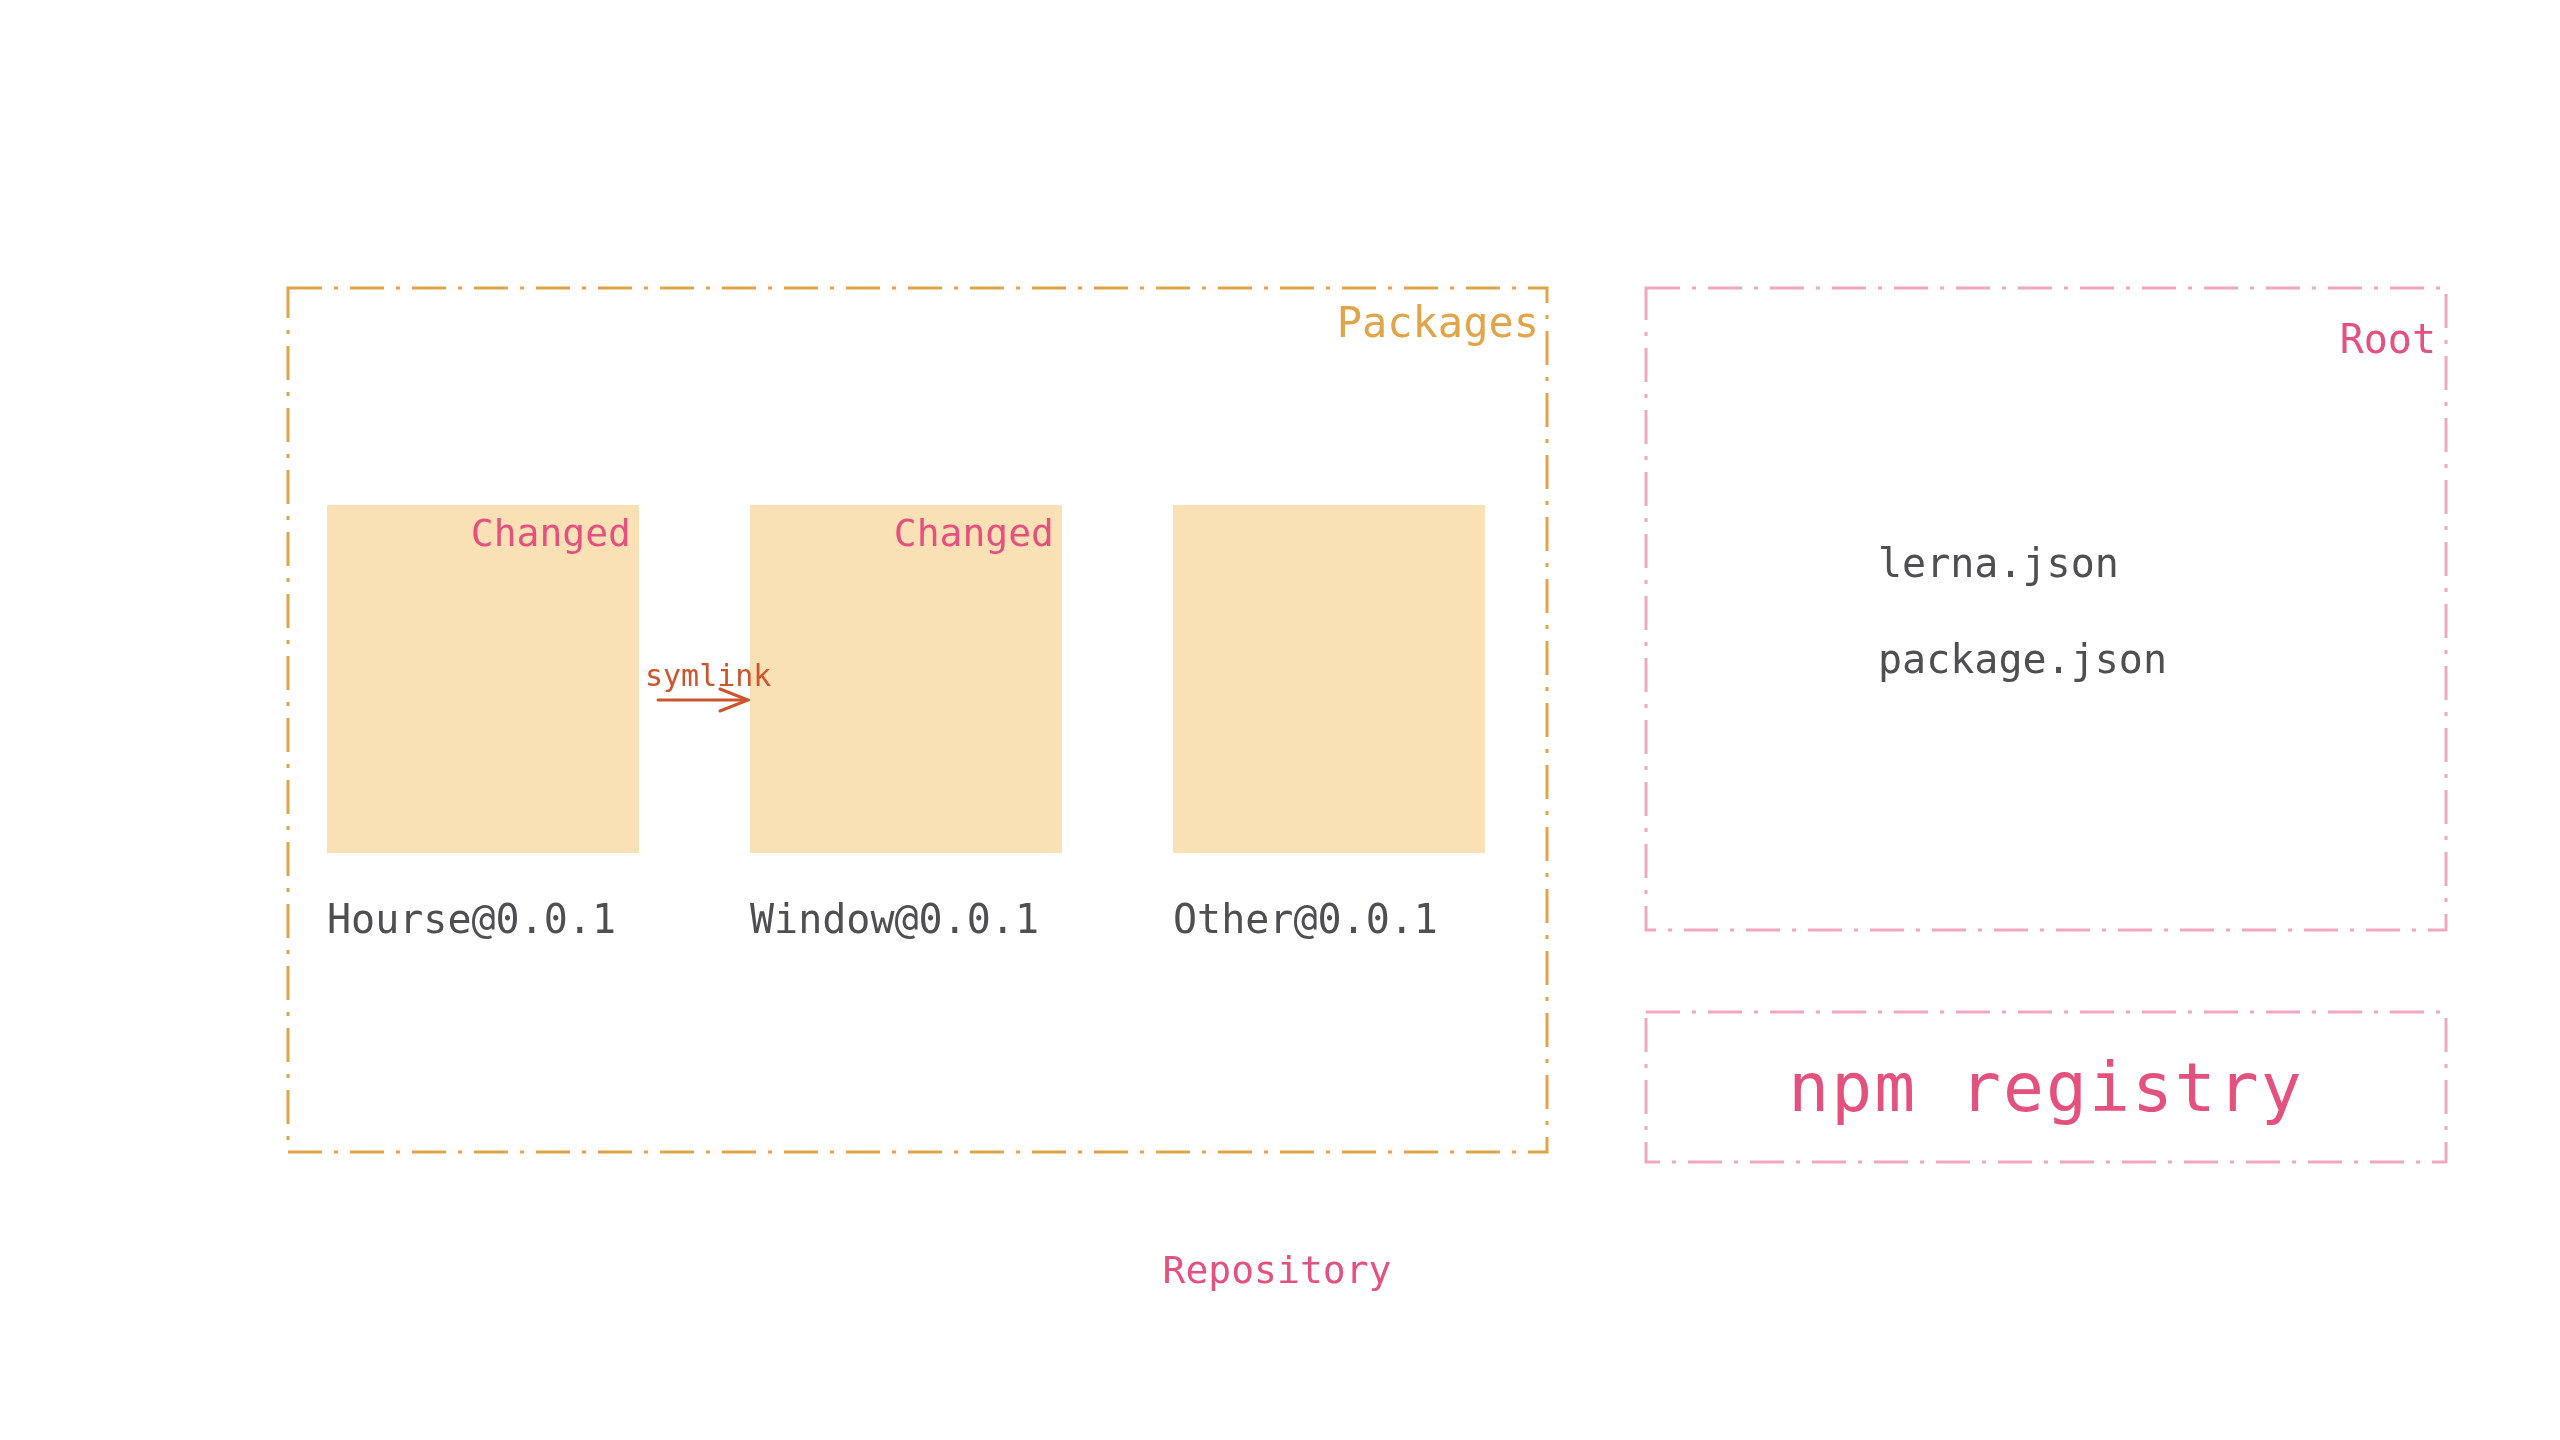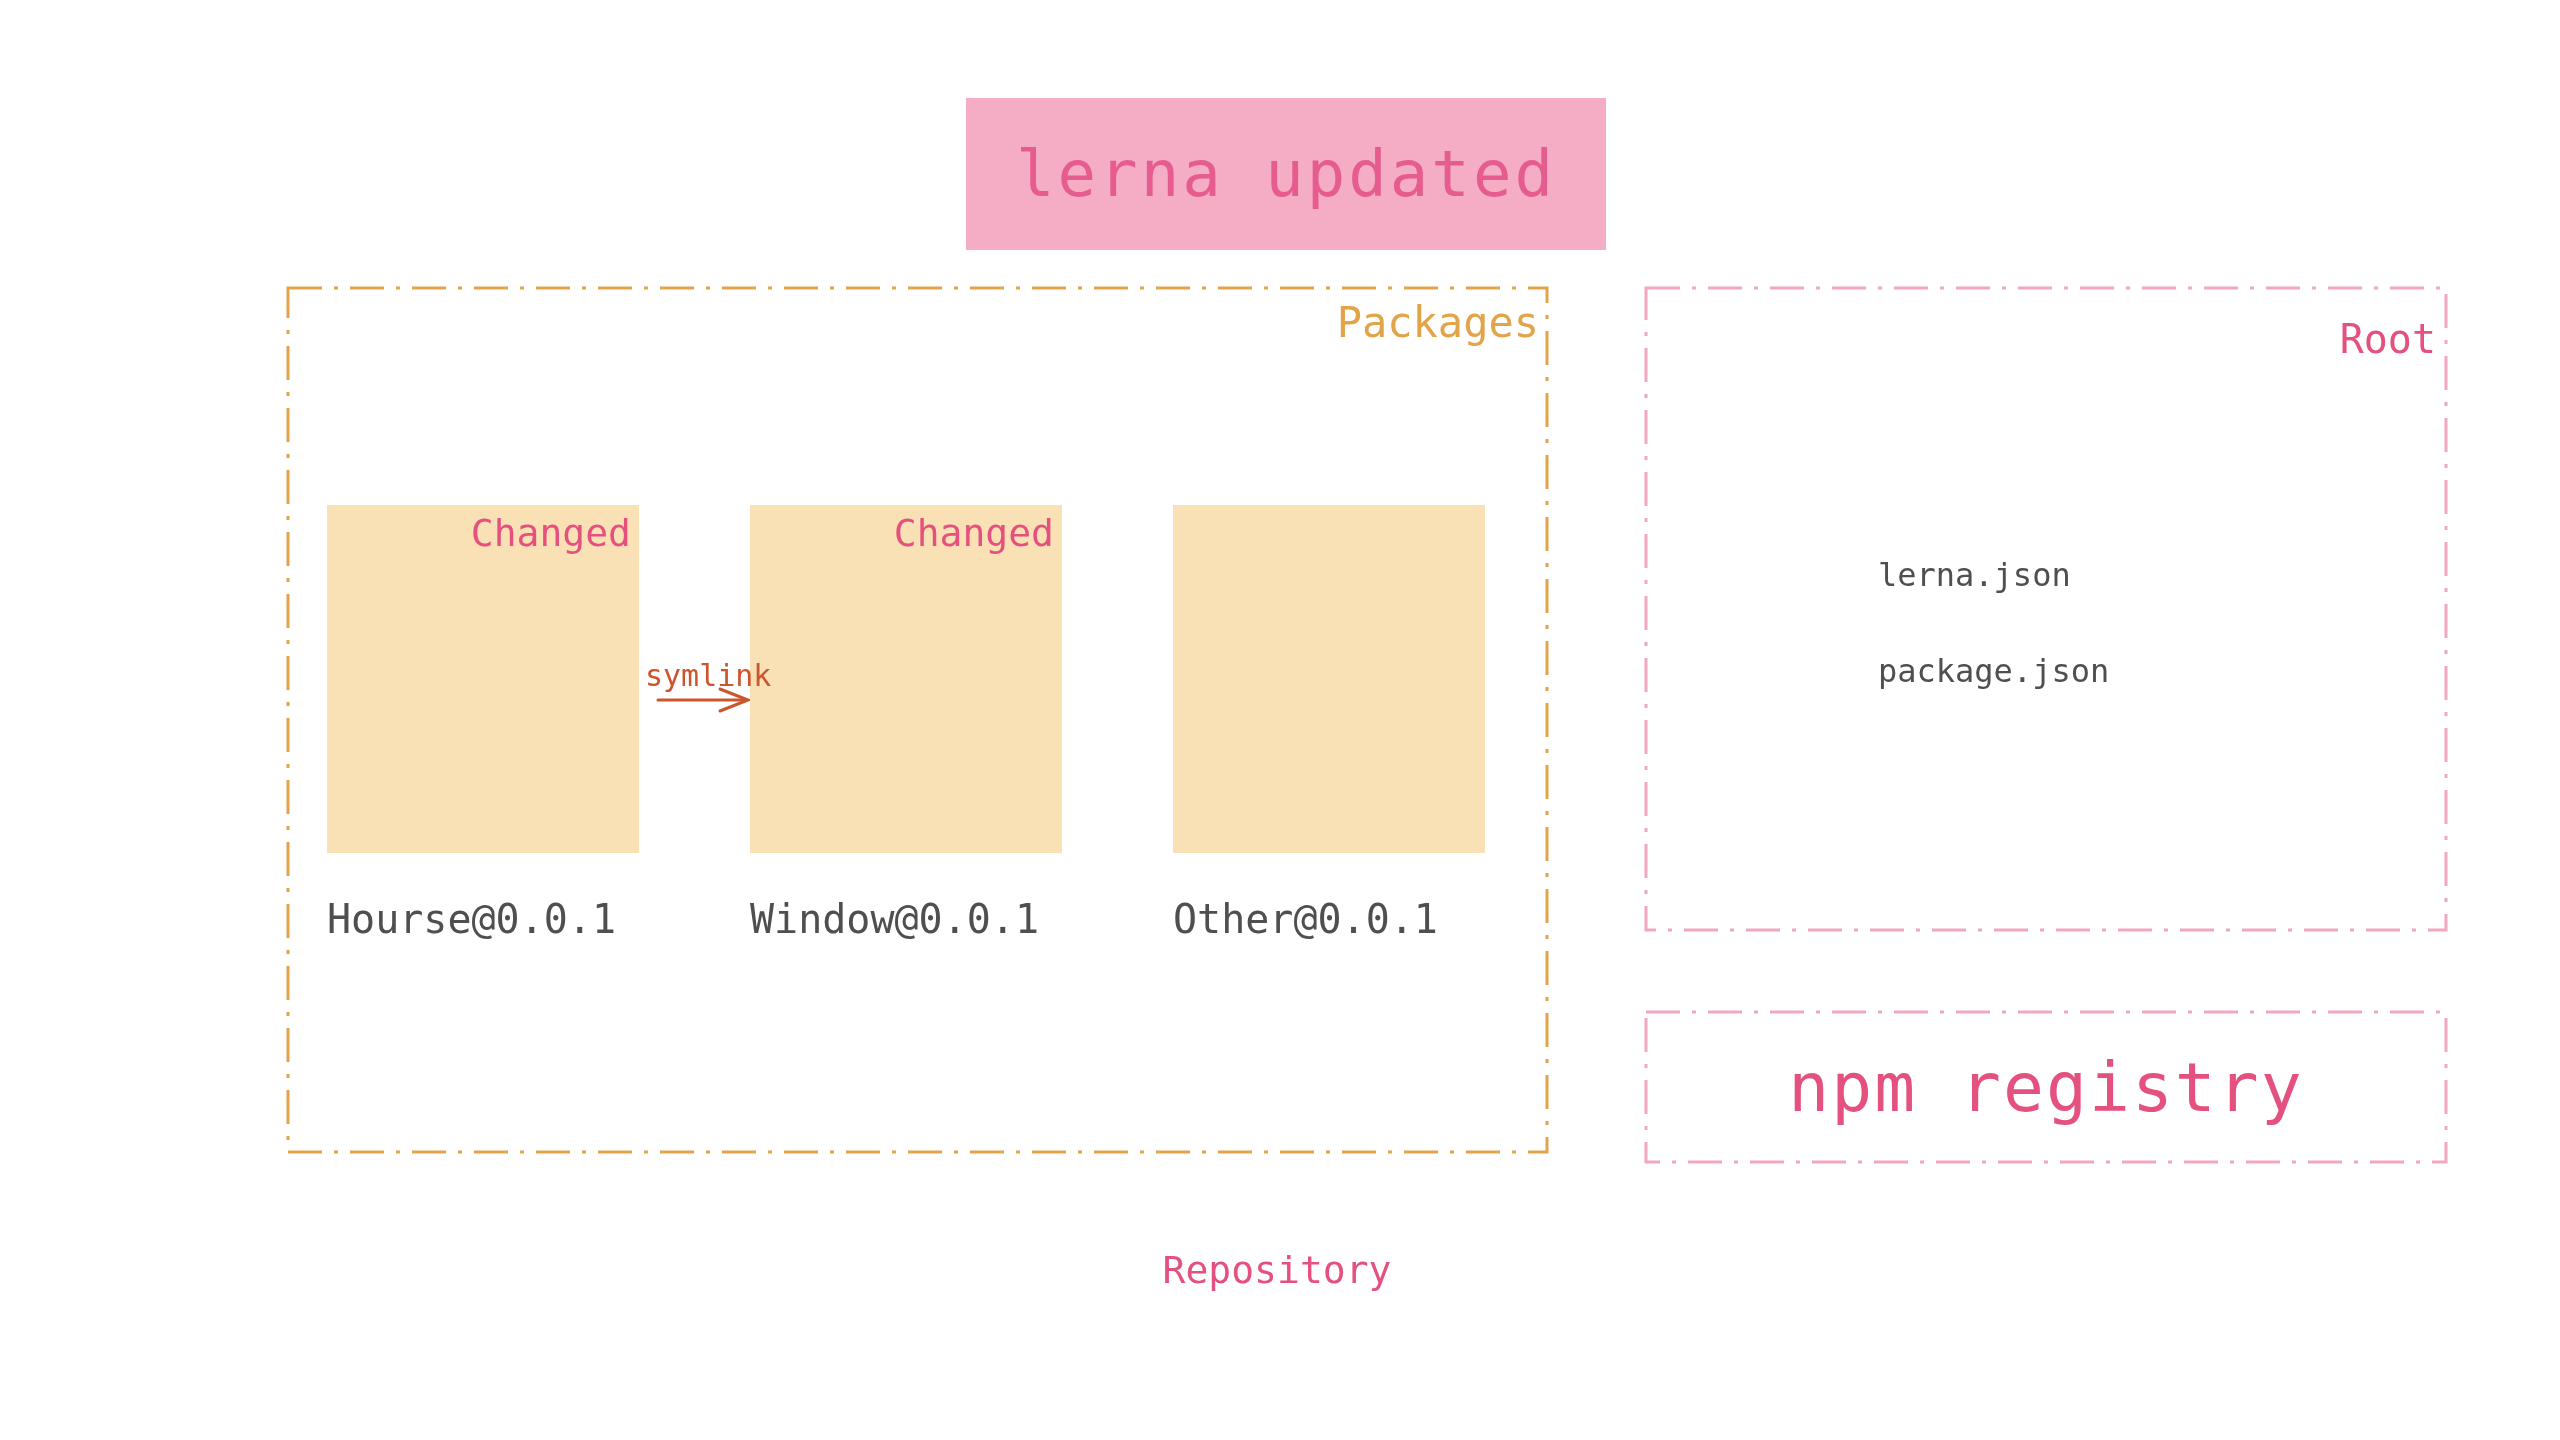--- a/index.html
+++ b/index.html
@@ -73,21 +73,21 @@
     font-size: 40px; white-space: nowrap;
   }
   .pkg-name-1 { left: 327px; }
   .pkg-name-2 { left: 750px; }
   .pkg-name-3 { left: 1173px; }
 
   
   .root-file {
     left: 1878px;
     color: var(--text_dark);
-    font-size: 32px; white-space: nowrap; margin-top: 16px;
+    font-size: 40px; white-space: nowrap;
   }
   .root-file-1 { top: 540px; }
   .root-file-2 { top: 636px; }
 
   
   .npm-text {
     left: 1646px; top: 1012px; width: 800px; height: 150px;
     display: flex; align-items: center; justify-content: center;
     color: var(--pink_accent);
     font-size: 68px; letter-spacing: 2px; white-space: nowrap;
@@ -109,23 +109,20 @@
   <svg id="borders" class="abs" viewBox="0 0 2560 1440" xmlns="http://www.w3.org/2000/svg">
     <rect class="stroke-orange" x="288" y="288" width="1259" height="864"></rect>
     <rect class="stroke-pink" x="1646" y="288" width="800" height="642"></rect>
     <rect class="stroke-pink" x="1646" y="1012" width="800" height="150"></rect>
     <g id="symlink-arrow">
       <path d="M658,700 L746,700"></path>
       <path d="M720,689 L748,700 L720,711"></path>
     </g>
   </svg>
 
-  <div class="abs banner">
-    <span>lerna updated</span>
-  </div>
 
   <div class="abs section-label packages-label">Packages</div>
 
   <div class="abs pkg-box pkg-box-1">
     <div class="changed-badge">Changed</div>
   </div>
   <div class="abs pkg-box pkg-box-2">
     <div class="changed-badge">Changed</div>
   </div>
   <div class="abs pkg-box pkg-box-3">

